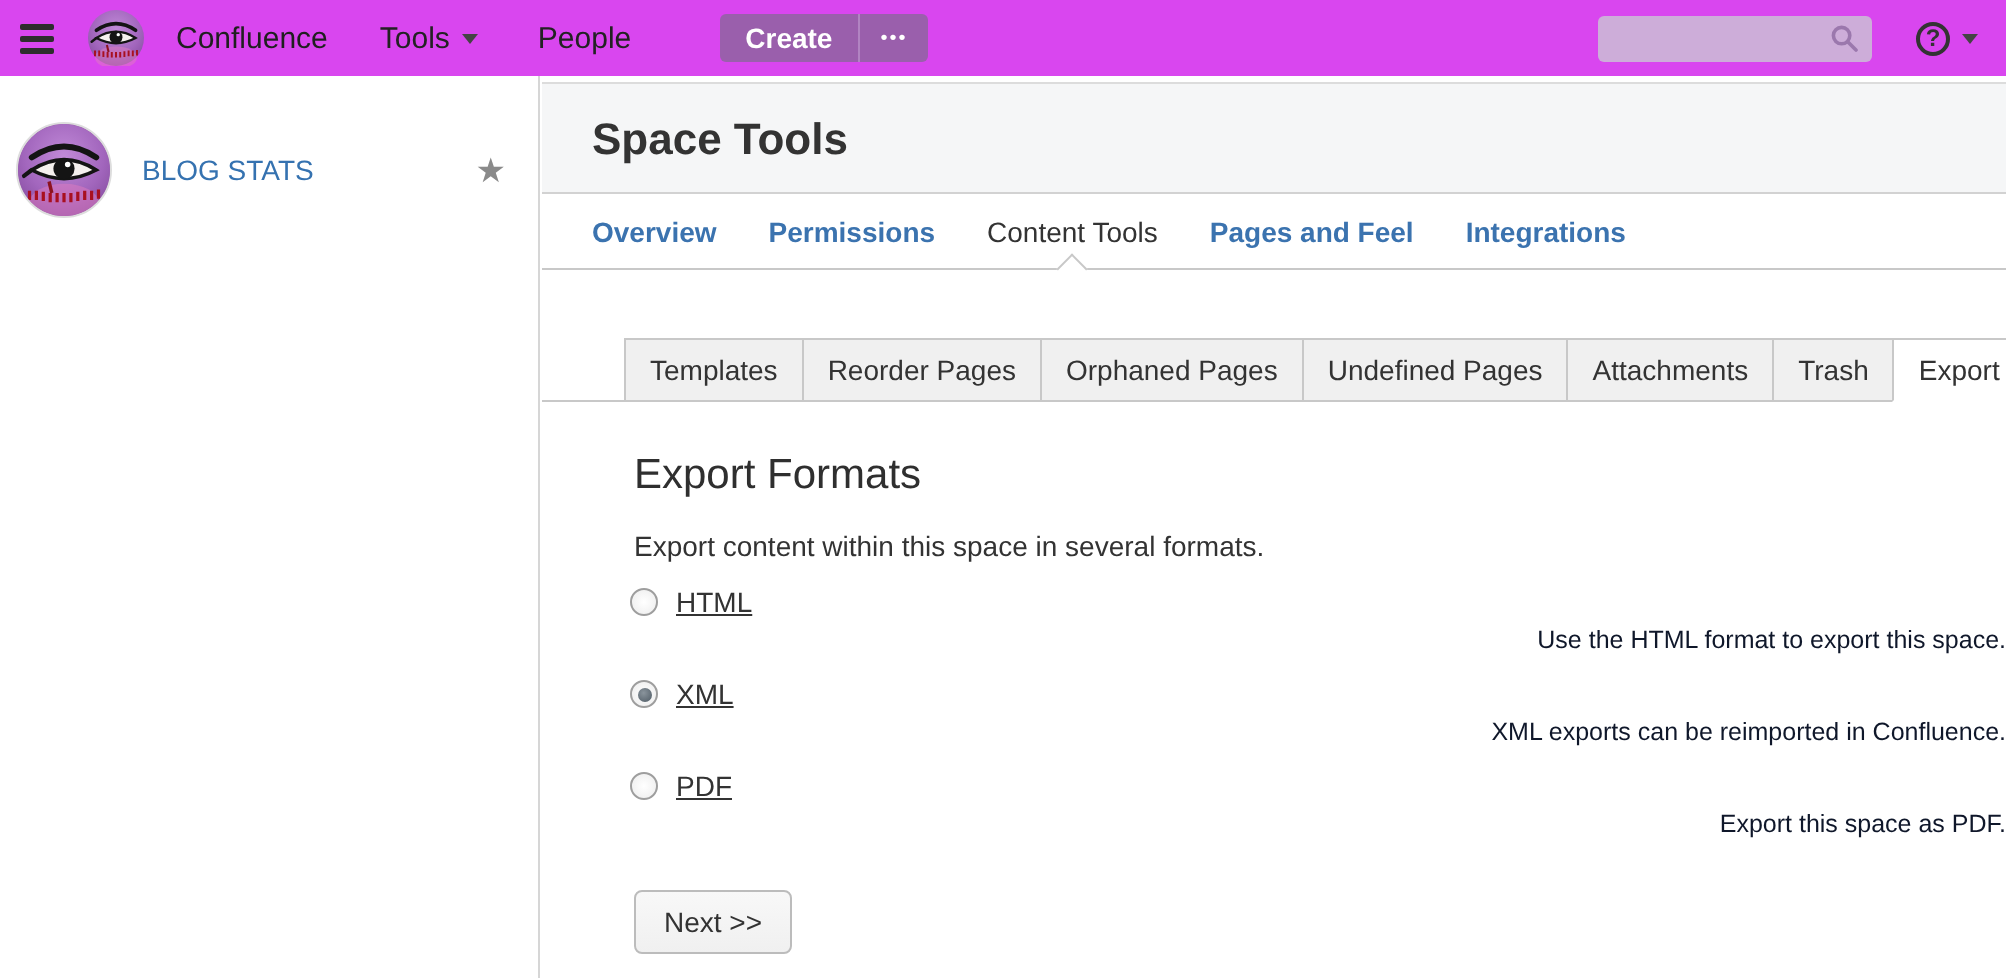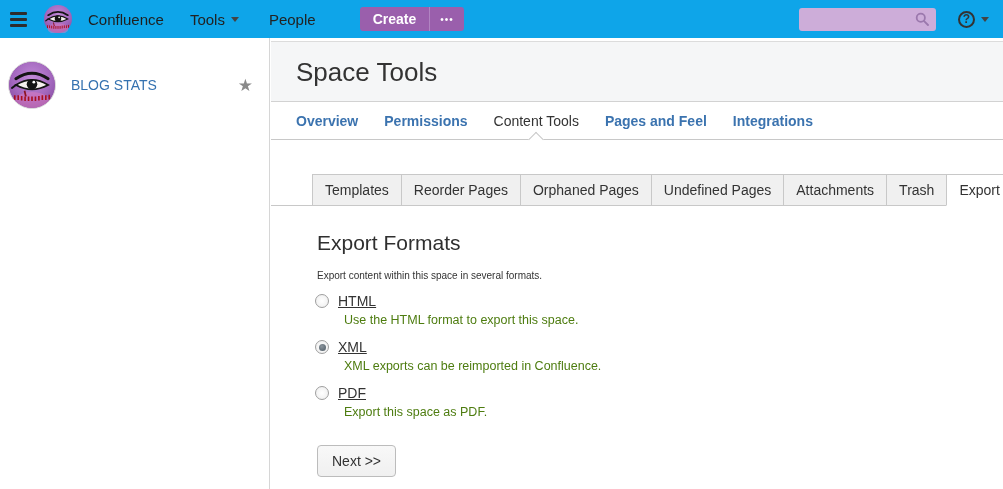--- a/index.html
+++ b/index.html
@@ -6,21 +6,21 @@
   * { box-sizing: border-box; }
   html, body { margin: 0; padding: 0; overflow: hidden; }
   body {
     width: 1003px; height: 489px;
     font-family: "Liberation Sans", sans-serif;
     background: #fff; color: #333; position: relative;
   }
 
   
   .topbar {
-    height: 38px; background: #0ea5e9;
+    height: 38px; background: #d946ef;
     display: flex; align-items: center;
     padding: 0 14px 0 10px;
   }
   .hamburger { width: 17px; display: flex; flex-direction: column; gap: 3px; margin-right: 17px; cursor: pointer; }
   .hamburger span { height: 3px; background: #2d2d2d; border-radius: 1px; }
   .logo-wrap { width: 28px; height: 28px; margin-right: 16px; cursor: pointer; flex: 0 0 auto; }
   .logo-wrap svg { width: 100%; height: 100%; display: block; }
   .brand { font-size: 15px; color: #1f1f1f; margin-right: 26px; cursor: pointer; }
   .navitem { font-size: 15px; color: #222; margin-right: 30px; display: flex; align-items: center; gap: 6px; cursor: pointer; }
   .caret { width: 0; height: 0; border-left: 4px solid transparent; border-right: 4px solid transparent; border-top: 5px solid #444; }
@@ -69,21 +69,21 @@
   }
   .grip i { width: 2px; height: 2px; background: #9a9a9a; border-radius: 50%; }
 
   
   .main { position: absolute; top: 38px; left: 271px; right: 0; bottom: 0; overflow: hidden; background: #fff; }
   .page-header {
     margin-top: 3px; background: #f5f6f7;
     border-top: 1px solid #dcdcdc; border-bottom: 1px solid #d2d2d2;
     padding: 15px 0 13px 25px;
   }
-  .page-header h1 { margin: 0; font-size: 26px; font-weight: 400; color: #333; line-height: 1.2; }
+  .page-header h1 { margin: 0; font-size: 22px; font-weight: 700; color: #333; line-height: 1.2; }
 
   .tabs {
     display: flex; gap: 26px; padding-left: 25px; height: 38px;
     align-items: stretch; border-bottom: 1px solid #c8c8c8; background: #fff;
   }
   .tab {
     font-size: 14px; color: #3b73af; display: flex; align-items: center;
     position: relative; cursor: pointer; text-decoration: none; font-weight: bold;
   }
   .tab.active { color: #333; font-weight: normal; }
@@ -102,35 +102,35 @@
   }
   .subtab {
     padding: 7px 12px; font-size: 14px; color: #333; background: #f0f0f0;
     border: 1px solid #c8c8c8; margin-left: -1px; position: relative; z-index: 1;
     white-space: nowrap; cursor: pointer;
   }
   .subtab:first-child { margin-left: 0; }
   .subtab.active { background: #fff; border-bottom-color: #fff; z-index: 2; }
 
   .export-heading { margin: 25px 0 0 2px; font-size: 21px; font-weight: 500; color: #2f2f2f; }
-  .export-intro { margin: 15px 0 0 2px; font-size: 10px; color: #333; }
+  .export-intro { margin: 15px 0 0 2px; font-size: 14px; color: #333; }
 
   .option { margin-top: 12px; }
   .option-row { display: flex; align-items: center; gap: 9px; }
   .radio {
     width: 14px; height: 14px; border: 1px solid #9e9e9e; border-radius: 50%;
     background: radial-gradient(#ffffff, #ececec);
     display: flex; align-items: center; justify-content: center; cursor: pointer; flex: 0 0 auto;
   }
   .radio.checked::after {
     content: ""; width: 7px; height: 7px; border-radius: 50%;
     background: radial-gradient(circle at 40% 35%, #8a949c, #4e5a64);
   }
   .option-label { font-size: 14px; color: #333; cursor: pointer; text-decoration: underline; }
-  .option-desc { margin: 4px 0 0 29px; font-size: 12.5px; color: #4d7c0f; }
+  .option-desc { margin: 4px 0 0 6px; font-size: 12.5px; color: #0f172a; text-align: right; }
 
   .next-btn {
     margin: 26px 0 0 2px; font-size: 14px; color: #333; font-family: inherit;
     background: linear-gradient(#f8f8f8, #f0f0f0); border: 1px solid #bcbcbc;
     border-radius: 4px; padding: 7px 14px; cursor: pointer;
   }
 </style>
 </head>
 <body>
 

